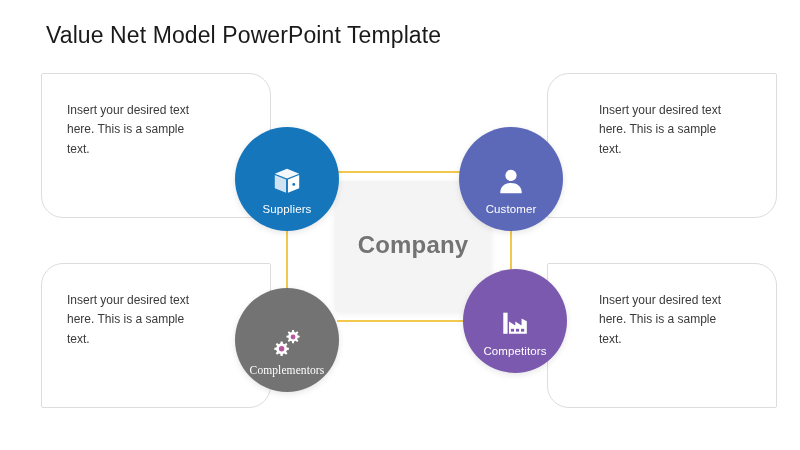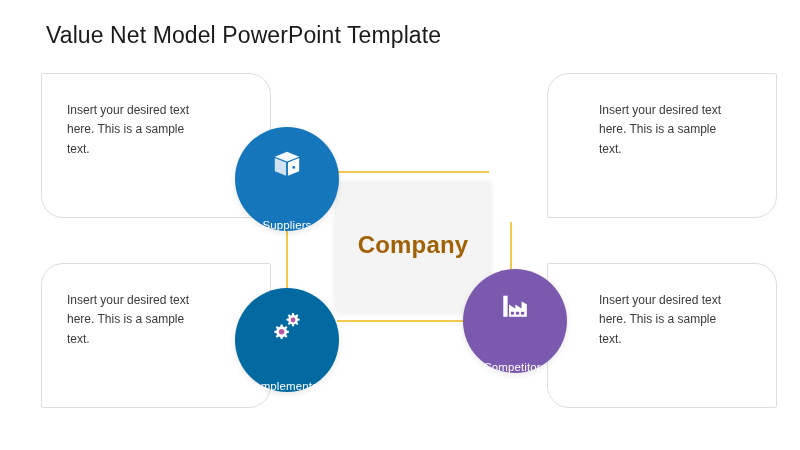--- a/index.html
+++ b/index.html
@@ -74,21 +74,21 @@
     box-shadow: 0 2px 7px rgba(0,0,0,0.07);
   }
   #company-label {
     position: absolute;
     left: 0;
     right: 0;
     top: 50px;
     text-align: center;
     font-size: 24px;
     font-weight: bold;
-    color: #a16207;
+    color: #737373;
     letter-spacing: 0.2px;
   }
 
   
   .connector {
     position: absolute;
     background: #f2c94c;
   }
   .connector.h { height: 2px; }
   .connector.v { width: 2px; }
@@ -100,41 +100,41 @@
   
   .node {
     position: absolute;
     width: 104px;
     height: 104px;
     border-radius: 50%;
     box-shadow: 0 2px 6px rgba(0,0,0,0.10);
     display: flex;
     flex-direction: column;
     align-items: center;
-    justify-content: space-between;
+    justify-content: center;
     box-sizing: border-box;
     padding-top: 22px;
   }
   .node .node-icon {
     width: 30px;
     height: 30px;
     display: block;
     line-height: 0;
   }
   .node .node-label {
     margin-top: 7px;
     font-size: 11.5px;
     color: #ffffff;
     white-space: nowrap;
     letter-spacing: 0.1px;
   }
 
   #node-suppliers     { left: 235px; top: 127px; background: #1576bc; }
   #node-customer      { left: 459px; top: 127px; background: #5c69b8; }
-  #node-complementors { left: 235px; top: 288px; background: #0369a1; }
+  #node-complementors { left: 235px; top: 288px; background: #737373; font-family: Liberation Serif, serif; }
   #node-competitors   { left: 463px; top: 269px; background: #7b59ae; }
 </style>
 </head>
 <body>
 
 <div id="slide">
 
   <div id="page-title">Value Net Model PowerPoint Template</div>
 
   <div class="text-card" id="card-top-left">
@@ -169,20 +169,29 @@
           <path d="M16 3 L29 8.2 L16 13.4 L3 8.2 Z" opacity="0.95"></path>
           <path d="M3 9.6 L15 14.4 L15 28.4 L3 23.6 Z" opacity="0.80"></path>
           <path d="M17 14.4 L29 9.6 L29 23.6 L17 28.4 Z" opacity="1"></path>
         </g>
         <circle cx="23.2" cy="19.6" r="1.5" fill="#1576bc"></circle>
       </svg>
     </span>
     <span class="node-label">Suppliers</span>
   </div>
 
+  <div class="node" id="node-customer">
+    <span class="node-icon">
+      <svg viewBox="0 0 32 32" width="30" height="30">
+        <circle cx="16" cy="10" r="6" fill="#ffffff"></circle>
+        <path d="M4.5 29 C4.5 21.5 10 18.2 16 18.2 C22 18.2 27.5 21.5 27.5 29 Z" fill="#ffffff"></path>
+      </svg>
+    </span>
+    <span class="node-label">Customer</span>
+  </div>
 
   <div class="node" id="node-complementors">
     <span class="node-icon">
       <svg viewBox="0 0 32 32" width="30" height="30">
         <g fill="#ffffff">
           <path d="M21.5 3.2 l1.9 0 0.35 2.0 1.45 0.6 1.6 -1.25 1.35 1.35 -1.25 1.6 0.6 1.45 2.0 0.35 0 1.9 -2.0 0.35 -0.6 1.45 1.25 1.6 -1.35 1.35 -1.6 -1.25 -1.45 0.6 -0.35 2.0 -1.9 0 -0.35 -2.0 -1.45 -0.6 -1.6 1.25 -1.35 -1.35 1.25 -1.6 -0.6 -1.45 -2.0 -0.35 0 -1.9 2.0 -0.35 0.6 -1.45 -1.25 -1.6 1.35 -1.35 1.6 1.25 1.45 -0.6 Z"></path>
           <circle cx="22.45" cy="10.65" r="2.6" fill="#b8569f"></circle>
           <path d="M9.2 15.5 l2.1 0 0.4 2.2 1.6 0.66 1.76 -1.38 1.48 1.48 -1.38 1.76 0.66 1.6 2.2 0.4 0 2.1 -2.2 0.4 -0.66 1.6 1.38 1.76 -1.48 1.48 -1.76 -1.38 -1.6 0.66 -0.4 2.2 -2.1 0 -0.4 -2.2 -1.6 -0.66 -1.76 1.38 -1.48 -1.48 1.38 -1.76 -0.66 -1.6 -2.2 -0.4 0 -2.1 2.2 -0.4 0.66 -1.6 -1.38 -1.76 1.48 -1.48 1.76 1.38 1.6 -0.66 Z"></path>
           <circle cx="10.25" cy="23.27" r="2.9" fill="#b8569f"></circle>
         </g>

